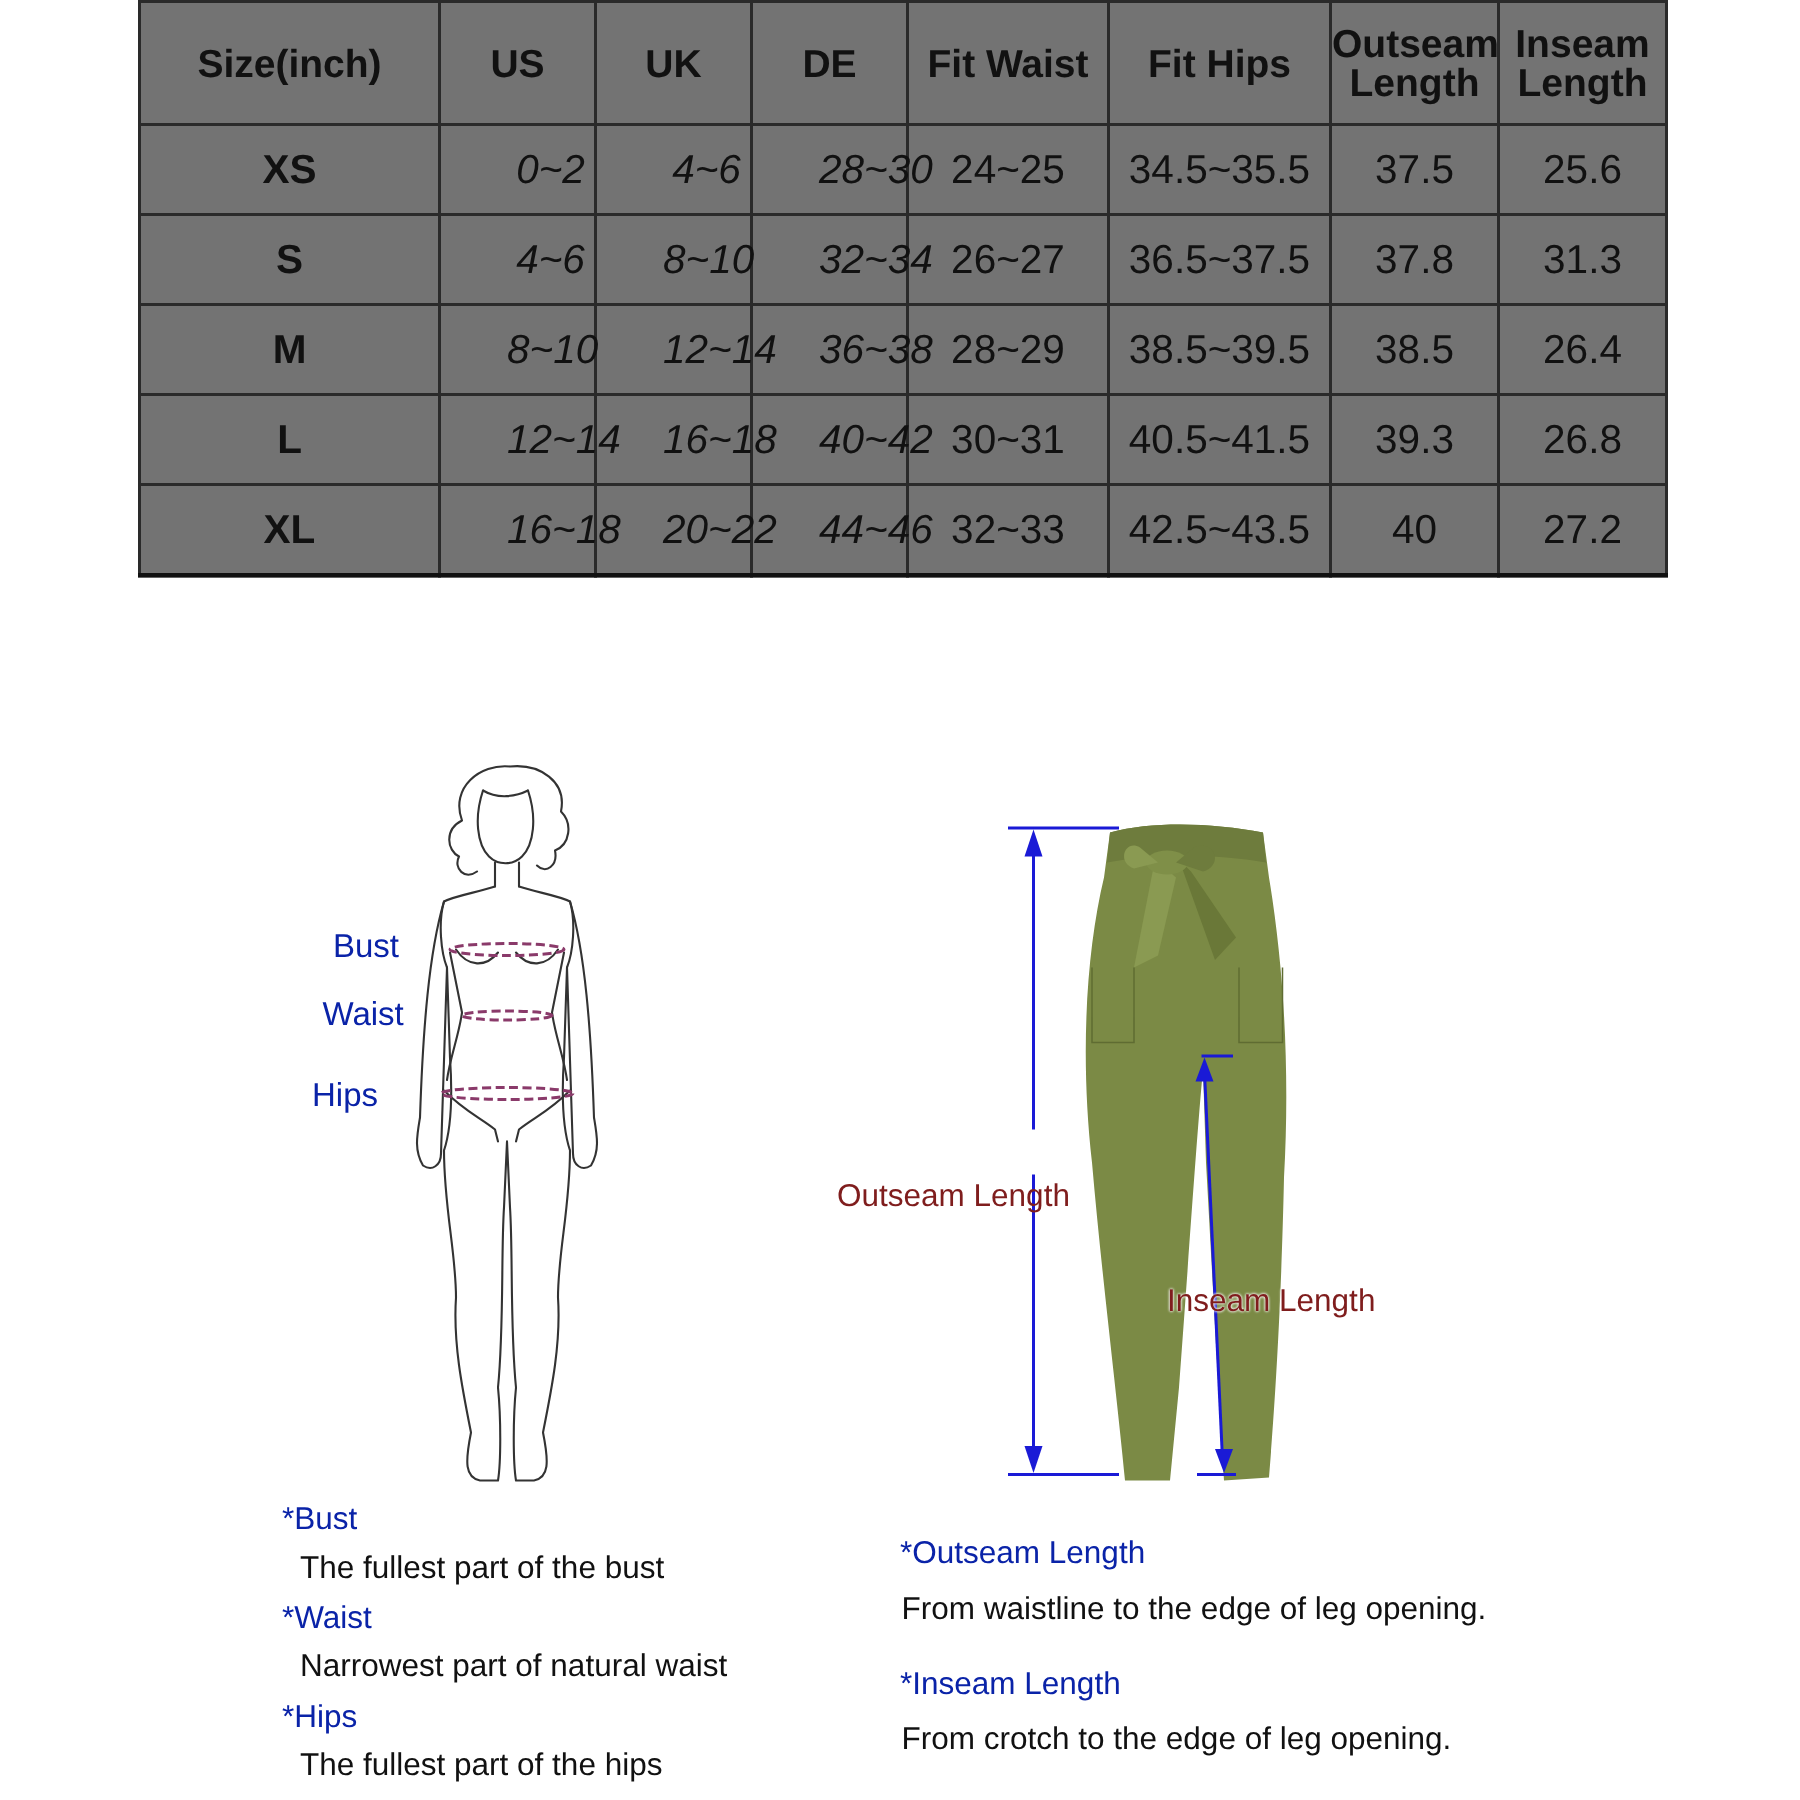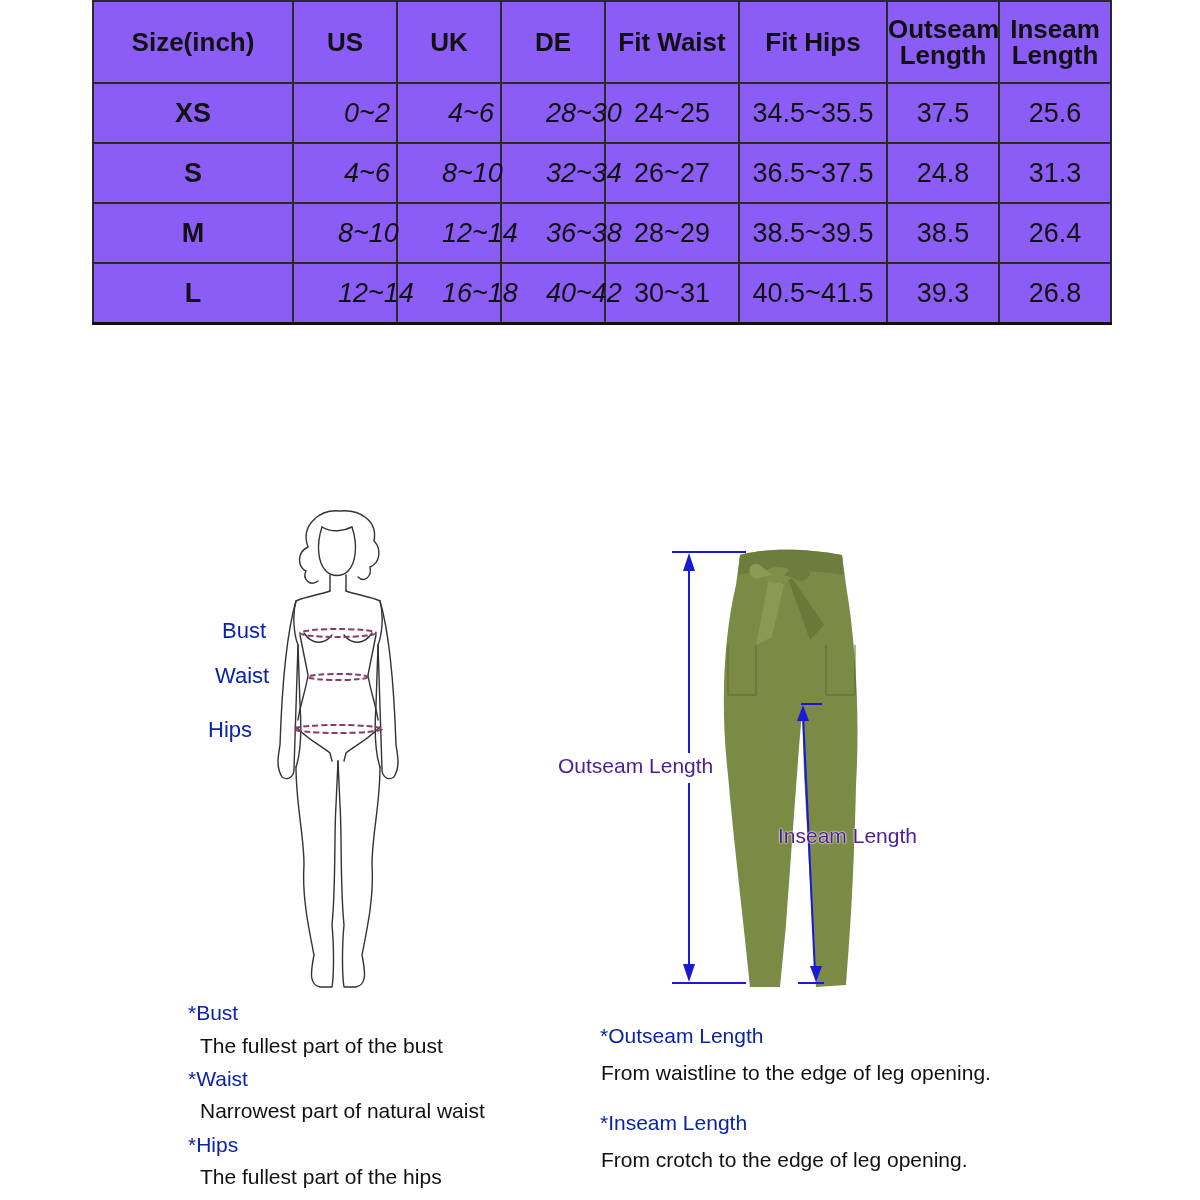--- a/index.html
+++ b/index.html
@@ -1,40 +1,40 @@
 <!DOCTYPE html>
 <html><head>
 <meta charset="utf-8">
 <style>
   html, body { margin: 0; padding: 0; background: #ffffff; }
   body { width: 1200px; height: 1200px; position: relative; overflow: hidden; font-family: "Liberation Sans", sans-serif; }
 
   
   .size-table {
     position: absolute; left: 92px; top: 0; width: 1018px;
-    border-collapse: collapse; table-layout: fixed; background: #8b5cf6;
+    border-collapse: collapse; table-layout: fixed; background: #737373;
   }
   .size-table th, .size-table td {
     border: 2px solid #2a2a2a; text-align: center; color: #111;
     padding: 0; font-size: 27px;
   }
   .size-table tr.head th { height: 80px; font-weight: bold; font-size: 26px; }
   .size-table th.small { font-size: 21px; line-height: 26px; }
   .size-table tr.row td { height: 58px; margin-left: 11px; }
   .size-table td.size { font-weight: bold; font-size: 27px; }
   .size-table td.ital { font-style: italic; padding-left: 44px; }
   .size-table { border: 2px solid #2a2a2a; border-bottom: 3px solid #111; }
 
   
   .body-figure { position: absolute; left: 260px; top: 505px; width: 160px; height: 495px; }
   .body-label { position: absolute; color: #0a23a8; font-size: 22px; }
 
   
   .pants-figure { position: absolute; left: 660px; top: 545px; width: 280px; height: 450px; }
-  .pants-label { position: absolute; color: #4c1d95; font-size: 21px; background: transparent; }
+  .pants-label { position: absolute; color: #7f1d1d; font-size: 21px; background: transparent; margin-top: 32px; }
 
   
   .def-title { position: absolute; color: #0a23a8; font-size: 21px; }
   .def-text  { position: absolute; color: #111; font-size: 21px; }
 </style>
 </head>
 <body>
 
 <table class="size-table">
   <colgroup>
@@ -75,21 +75,21 @@
     <td>37.5</td>
     <td>25.6</td>
   </tr>
   <tr class="row">
     <td class="size">S</td>
     <td class="ital">4~6</td>
     <td class="ital">8~10</td>
     <td class="ital">32~34</td>
     <td>26~27</td>
     <td>36.5~37.5</td>
-    <td>24.8</td>
+    <td>37.8</td>
     <td>31.3</td>
   </tr>
   <tr class="row">
     <td class="size">M</td>
     <td class="ital">8~10</td>
     <td class="ital">12~14</td>
     <td class="ital">36~38</td>
     <td>28~29</td>
     <td>38.5~39.5</td>
     <td>38.5</td>
@@ -98,20 +98,30 @@
   <tr class="row">
     <td class="size">L</td>
     <td class="ital">12~14</td>
     <td class="ital">16~18</td>
     <td class="ital">40~42</td>
     <td>30~31</td>
     <td>40.5~41.5</td>
     <td>39.3</td>
     <td>26.8</td>
   </tr>
+  <tr class="row">
+    <td class="size">XL</td>
+    <td class="ital">16~18</td>
+    <td class="ital">20~22</td>
+    <td class="ital">44~46</td>
+    <td>32~33</td>
+    <td>42.5~43.5</td>
+    <td>40</td>
+    <td>27.2</td>
+  </tr>
 </tbody>
   </table>
 
 <svg class="body-figure" viewBox="0 0 160 495" xmlns="http://www.w3.org/2000/svg">
   <g fill="none" stroke="#333" stroke-width="1.4" stroke-linejoin="round" stroke-linecap="round">
 
     <path d="M48 42 C40 20 60 4 80 6 C100 4 118 16 114 36 C122 44 120 58 110 62 C112 72 104 78 98 72 M48 42 C36 48 38 62 46 66 C42 74 50 82 58 76"></path>
 
     <path d="M62 22 C56 40 58 58 66 66 C72 72 82 72 88 66 C96 58 98 40 92 22"></path>
     <path d="M62 22 C72 28 84 26 92 22"></path>

